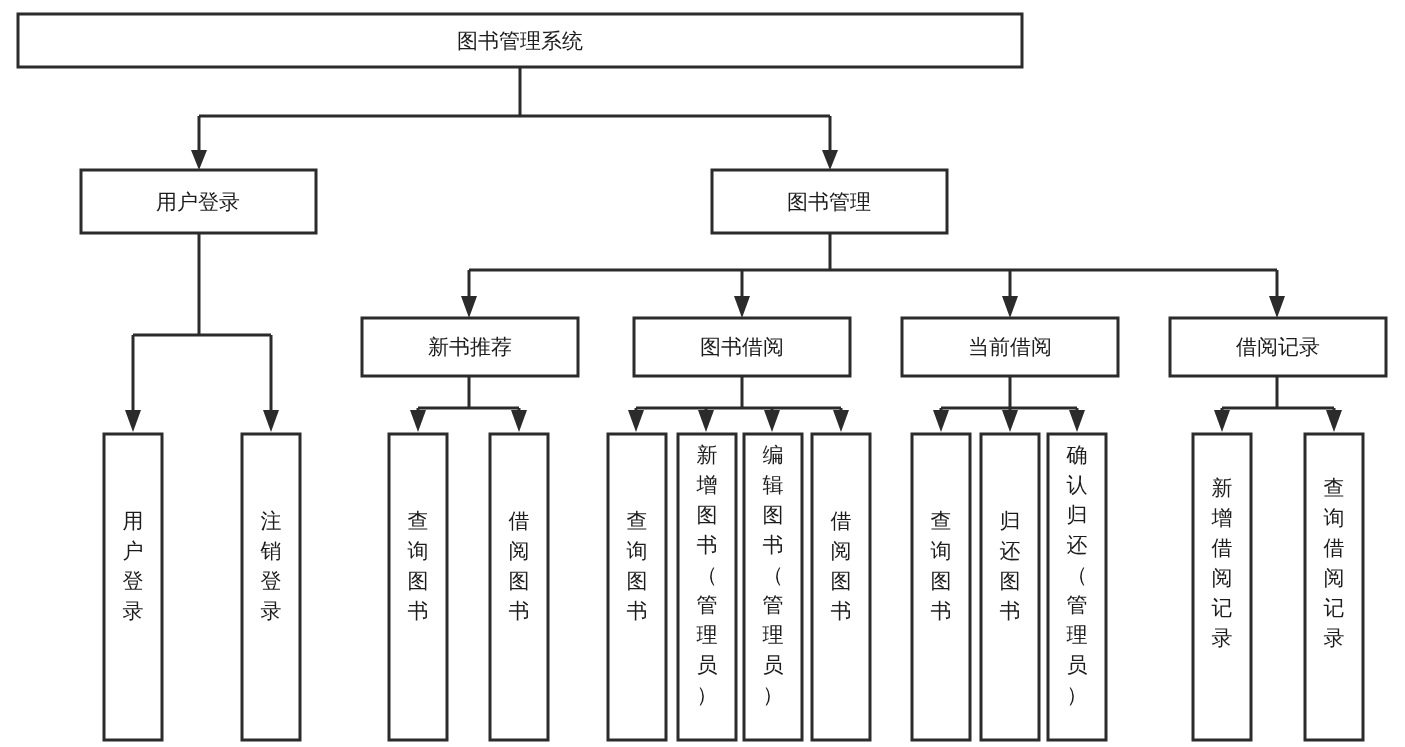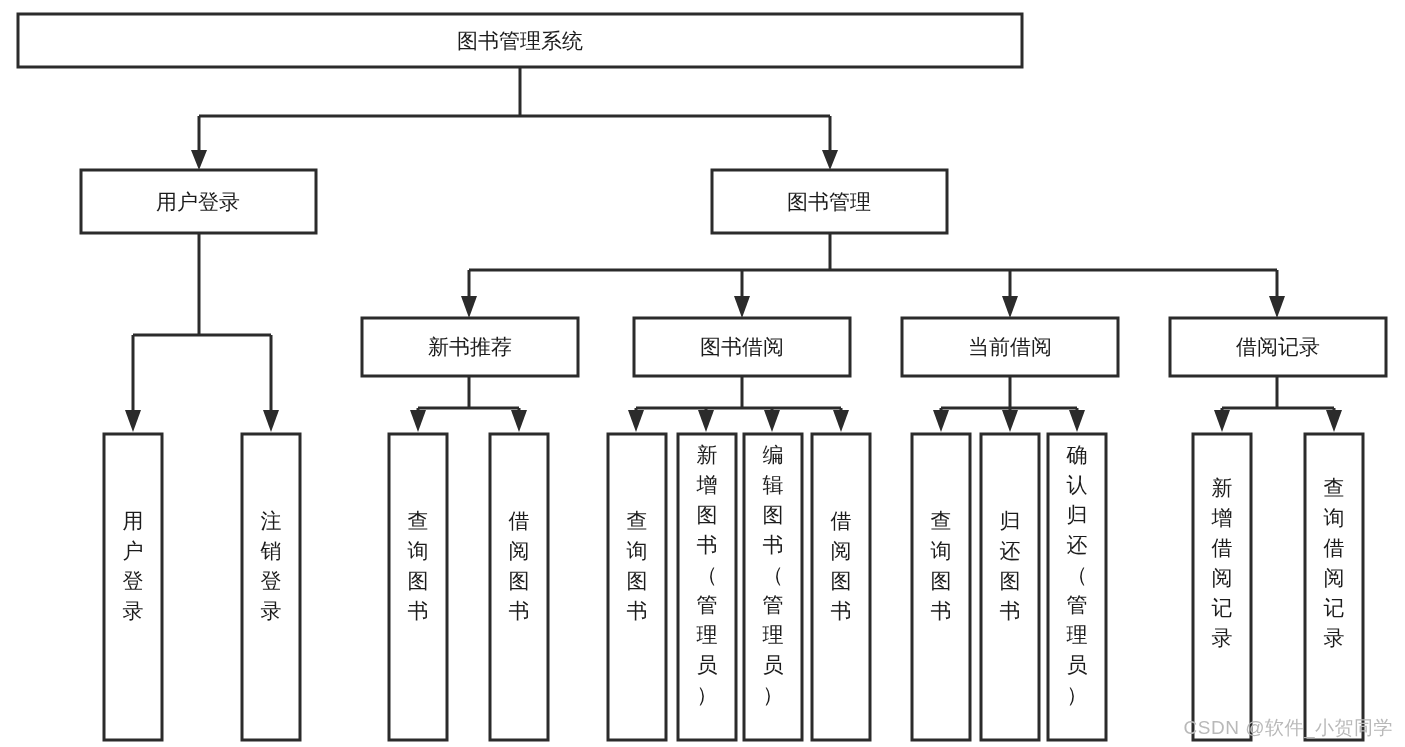--- a/index.html
+++ b/index.html
@@ -228,14 +228,13 @@
       <text class="node-label-v vtext" x="1222" y="495"><tspan x="1222" dy="0">新</tspan><tspan x="1222" dy="30">增</tspan><tspan x="1222" dy="30">借</tspan><tspan x="1222" dy="30">阅</tspan><tspan x="1222" dy="30">记</tspan><tspan x="1222" dy="30">录</tspan></text>
     </g>
 
     <g>
       <rect class="node-box" x="1305" y="434" width="58" height="306"></rect>
       <text class="node-label-v vtext" x="1334" y="495"><tspan x="1334" dy="0">查</tspan><tspan x="1334" dy="30">询</tspan><tspan x="1334" dy="30">借</tspan><tspan x="1334" dy="30">阅</tspan><tspan x="1334" dy="30">记</tspan><tspan x="1334" dy="30">录</tspan></text>
     </g>
 
   </svg>
 
-  <div class="watermark">CSDN @软件_小贺同学</div>
 </div>
 
 </body></html>

